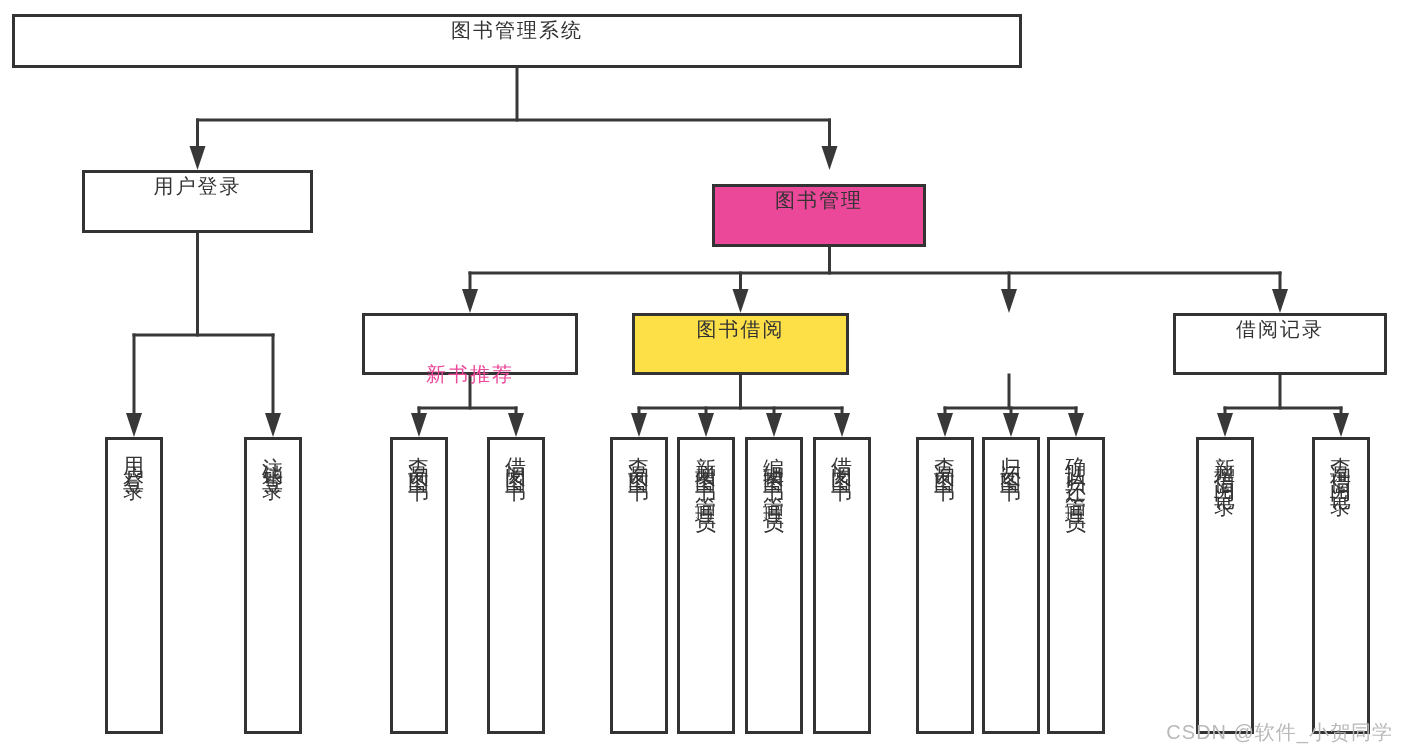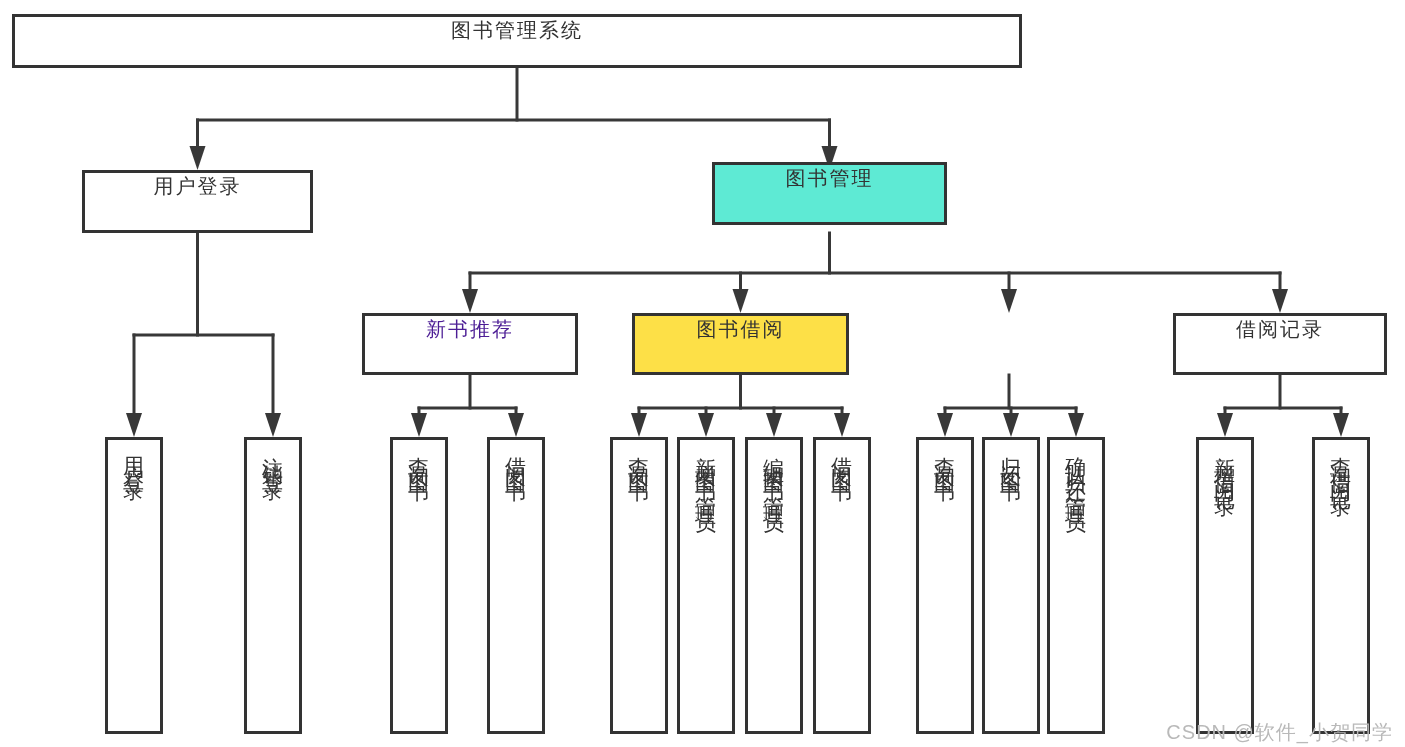--- a/index.html
+++ b/index.html
@@ -72,25 +72,25 @@
       <line x1="1341" y1="408" x2="1341" y2="417" stroke="#383838" stroke-width="3" stroke-linecap="square"></line>
       <polygon points="1333,413 1349,413 1341,437" fill="#383838"></polygon>
     </svg>
   <div id="watermark" style="color: rgb(185, 185, 185);">CSDN @软件_小贺同学</div>
 <div class="node horizontal" style="left: 12px; top: 14px; width: 1010px; height: 54px; border-color: rgb(51, 51, 51); background: rgb(255, 255, 255);">
       <span class="label" style="color: rgb(51, 51, 51);">图书管理系统</span>
     </div>
     <div class="node horizontal" style="left: 82px; top: 170px; width: 231px; height: 63px; border-color: rgb(51, 51, 51); background: rgb(255, 255, 255);">
       <span class="label" style="color: rgb(51, 51, 51);">用户登录</span>
     </div>
-    <div class="node horizontal" style="left: 712px; top: 162px; width: 235px; height: 63px; border-color: rgb(51, 51, 51); background: #5eead4;">
+    <div class="node horizontal" style="left: 712px; top: 184px; width: 214px; height: 63px; border-color: rgb(51, 51, 51); background: #ec4899;">
       <span class="label" style="color: rgb(51, 51, 51);">图书管理</span>
     </div>
     <div class="node horizontal" style="left: 362px; top: 313px; width: 216px; height: 62px; border-color: rgb(51, 51, 51); background: rgb(255, 255, 255);">
-      <span class="label" style="color: #4c1d95;">新书推荐</span>
+      <span class="label" style="color: #ec4899; margin-top: 45px;">新书推荐</span>
     </div>
     <div class="node horizontal" style="left: 632px; top: 313px; width: 217px; height: 62px; border-color: rgb(51, 51, 51); background: #fde047;">
       <span class="label" style="color: rgb(51, 51, 51);">图书借阅</span>
     </div>
     <div class="node horizontal" style="left: 1173px; top: 313px; width: 214px; height: 62px; border-color: rgb(51, 51, 51); background: rgb(255, 255, 255);">
       <span class="label" style="color: rgb(51, 51, 51);">借阅记录</span>
     </div>
     <div class="node vertical" style="left: 105px; top: 437px; width: 58px; height: 297px; border-color: rgb(51, 51, 51); background: rgb(255, 255, 255);">
       <span class="label" style="color: rgb(51, 51, 51);">用户登录</span>
     </div>

